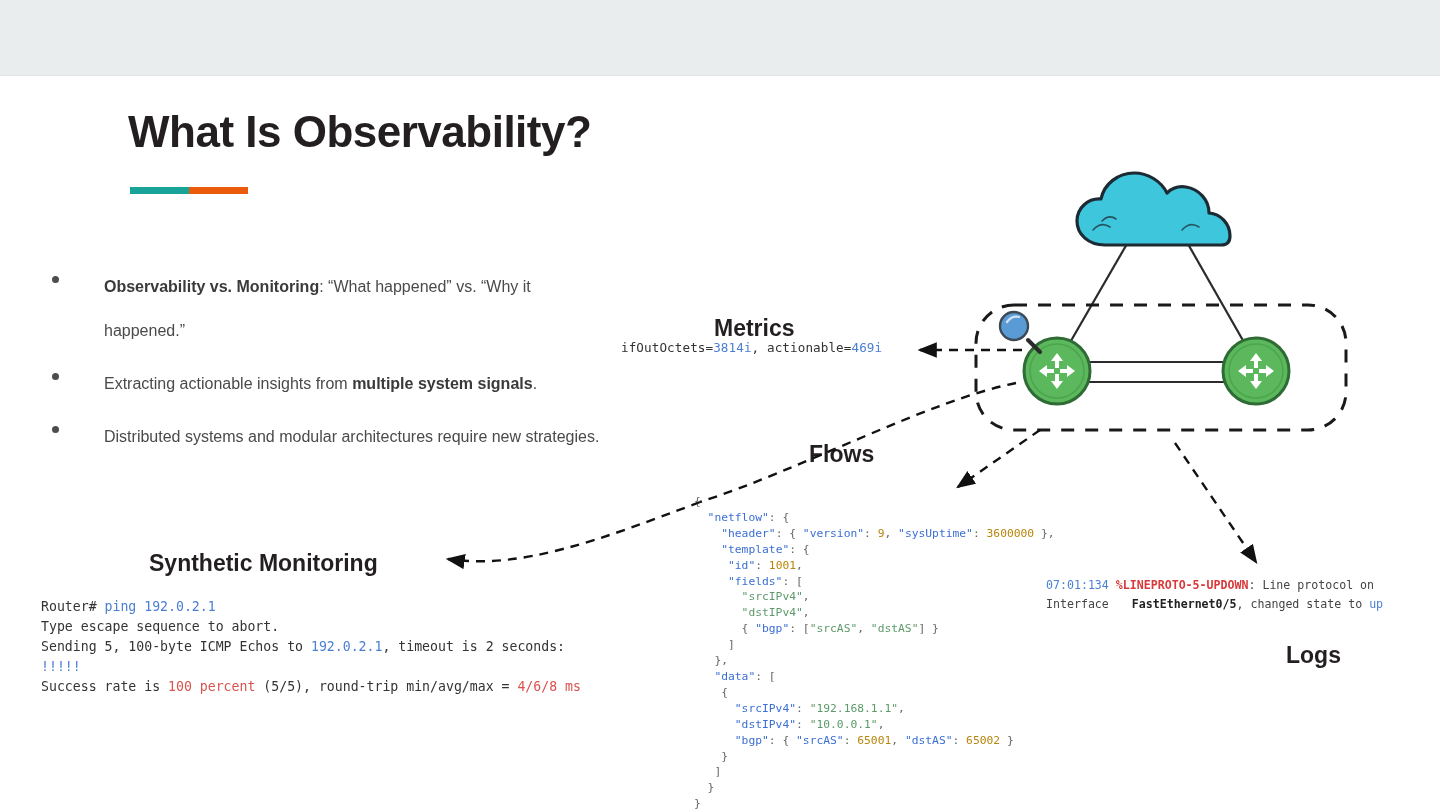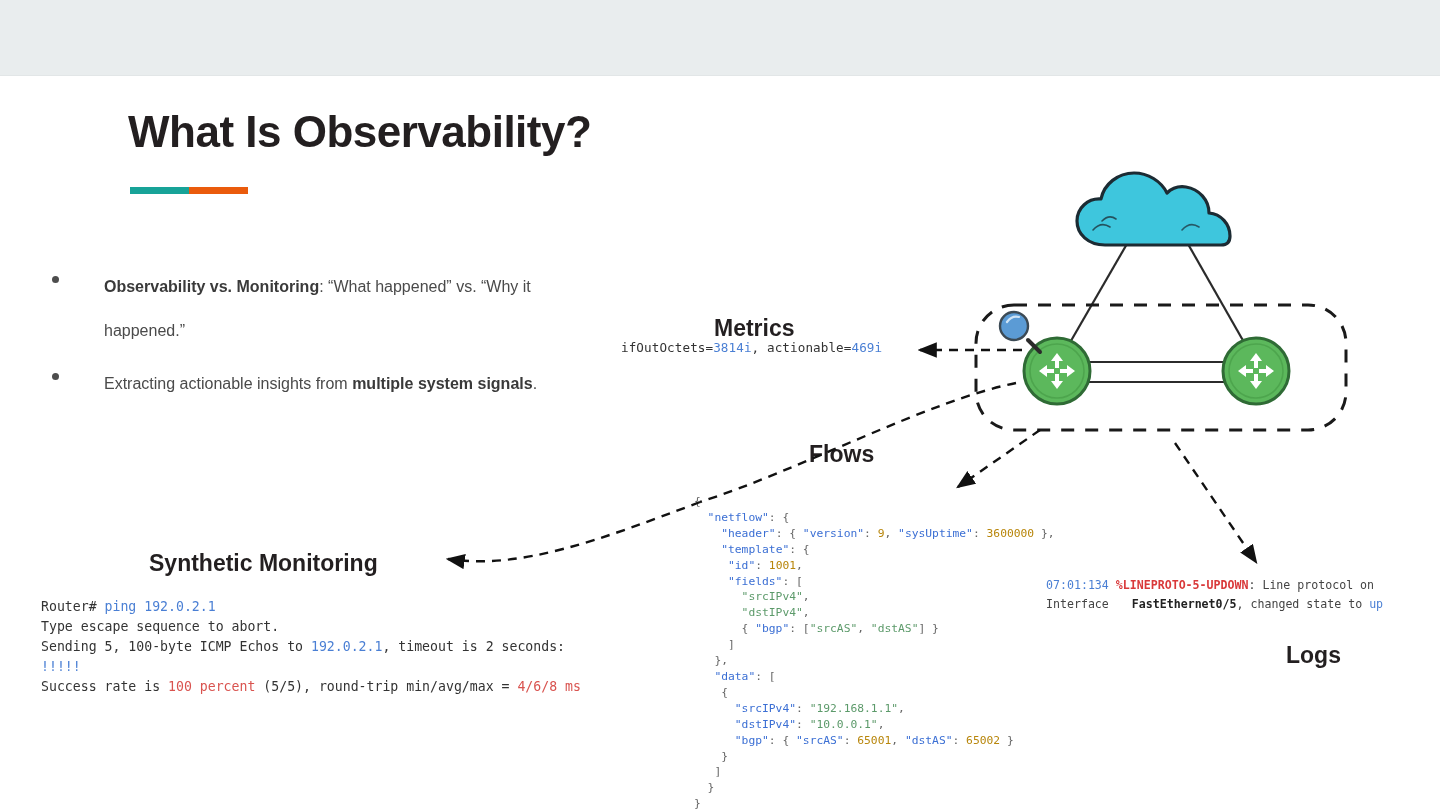--- a/index.html
+++ b/index.html
@@ -87,20 +87,24 @@
 </div>
 
 <div class="bullets">
   <div class="bullet-row">
     <div class="bullet-dot"></div>
     <div class="bullet-text"><b>Observability vs. Monitoring</b><span>: “What happened” vs. “Why it happened.”</span></div>
   </div>
   <div class="bullet-row">
     <div class="bullet-dot"></div>
     <div class="bullet-text"><span>Extracting actionable insights from </span><b>multiple system signals</b><span>.</span></div>
+  </div>
+  <div class="bullet-row">
+    <div class="bullet-dot"></div>
+    <div class="bullet-text">Distributed systems and modular architectures require new strategies.</div>
   </div>
 </div>
 
 <div class="section-label lbl-metrics">Metrics</div>
 <div class="section-label lbl-flows">Flows</div>
 <div class="section-label lbl-synth">Synthetic Monitoring</div>
 <div class="section-label lbl-logs">Logs</div>
 
 <div class="metrics-line mono"><span>ifOutOctets=</span><span class="num-blue">3814i</span><span>, actionable=</span><span class="num-blue">469i</span></div>
 

